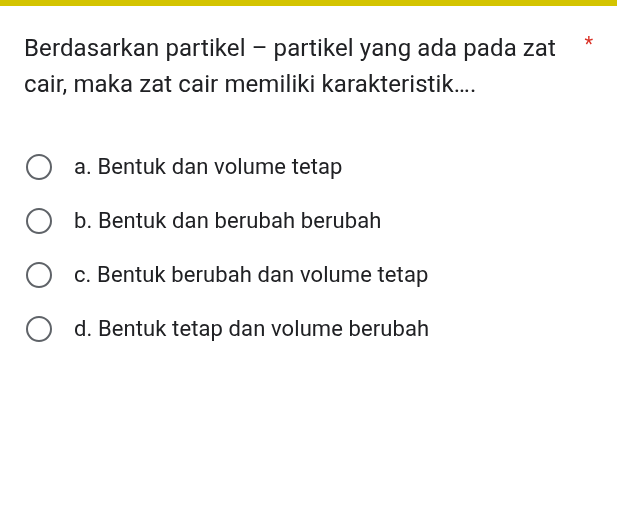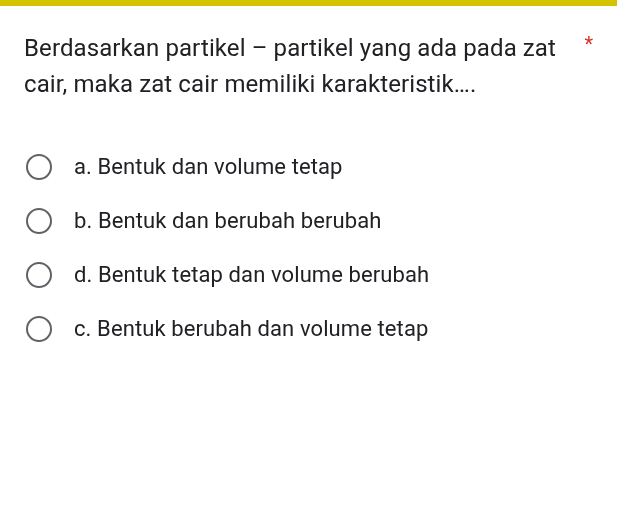--- a/index.html
+++ b/index.html
@@ -78,20 +78,20 @@
     <div class="option">
       <div class="radio"></div>
       <div class="option-label">a. Bentuk dan volume tetap</div>
     </div>
     <div class="option">
       <div class="radio"></div>
       <div class="option-label">b. Bentuk dan berubah berubah</div>
     </div>
     <div class="option">
       <div class="radio"></div>
-      <div class="option-label">d. Bentuk tetap dan volume berubah</div>
+      <div class="option-label">c. Bentuk berubah dan volume tetap</div>
     </div>
     <div class="option">
       <div class="radio"></div>
-      <div class="option-label">c. Bentuk berubah dan volume tetap</div>
+      <div class="option-label">d. Bentuk tetap dan volume berubah</div>
     </div>
   </div>
 </div>
 
 </body></html>

